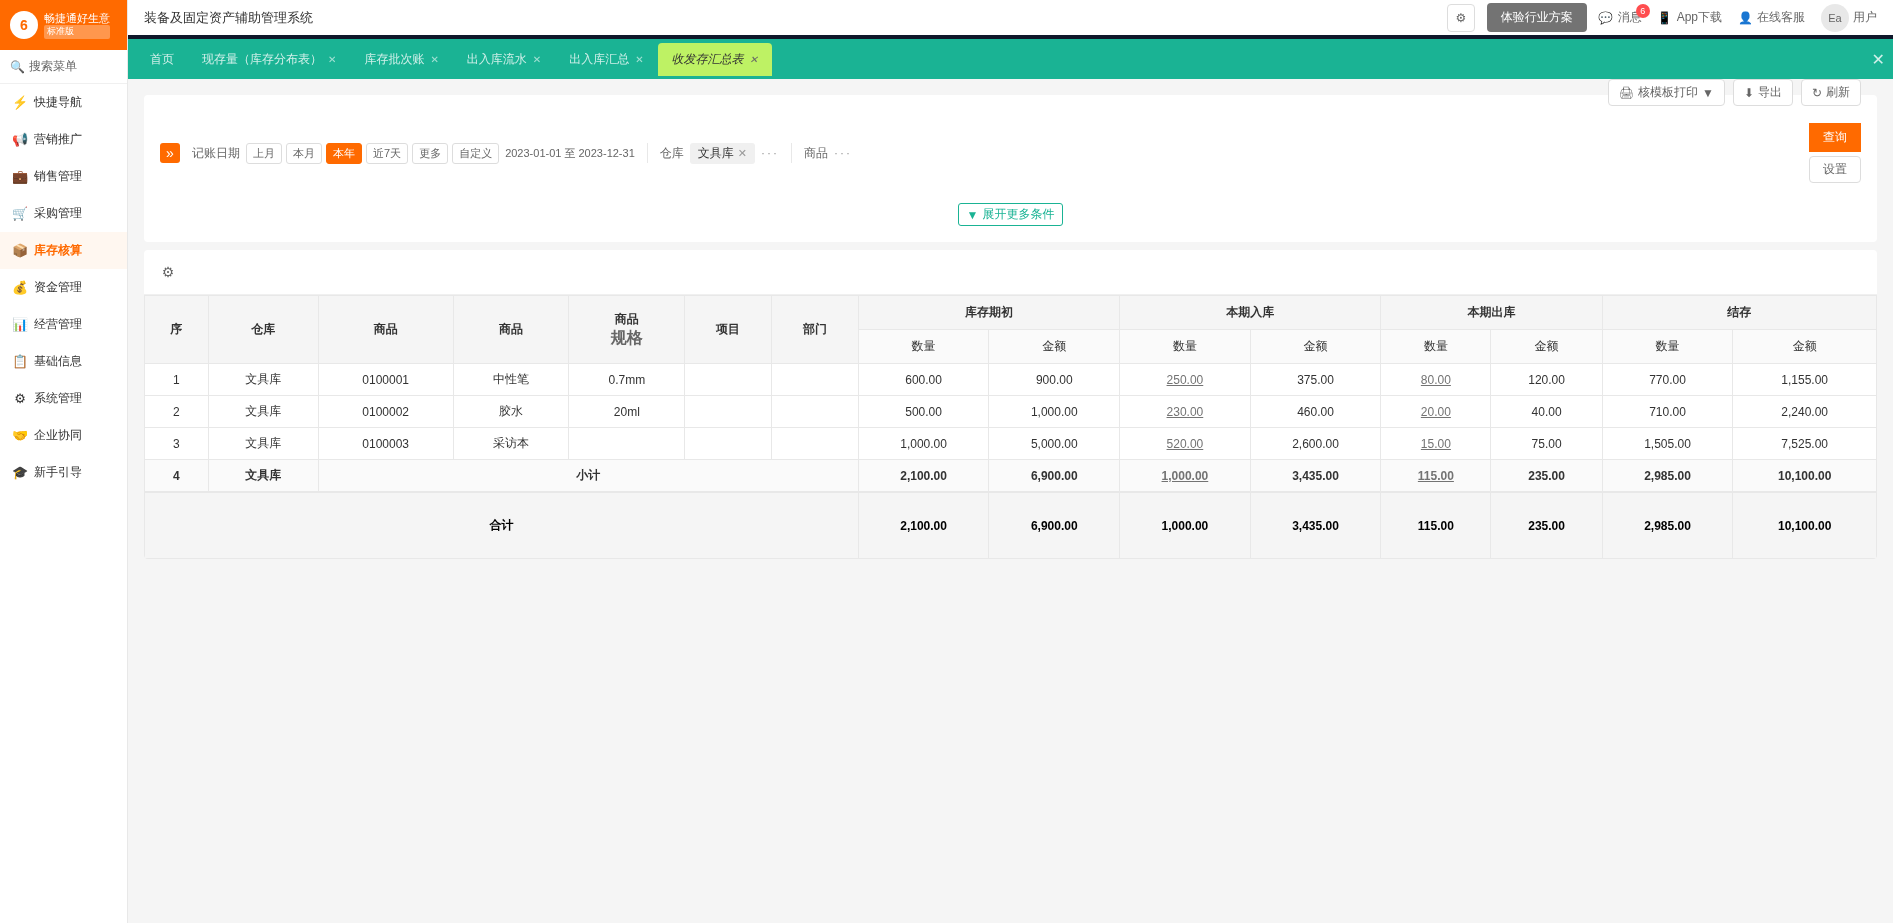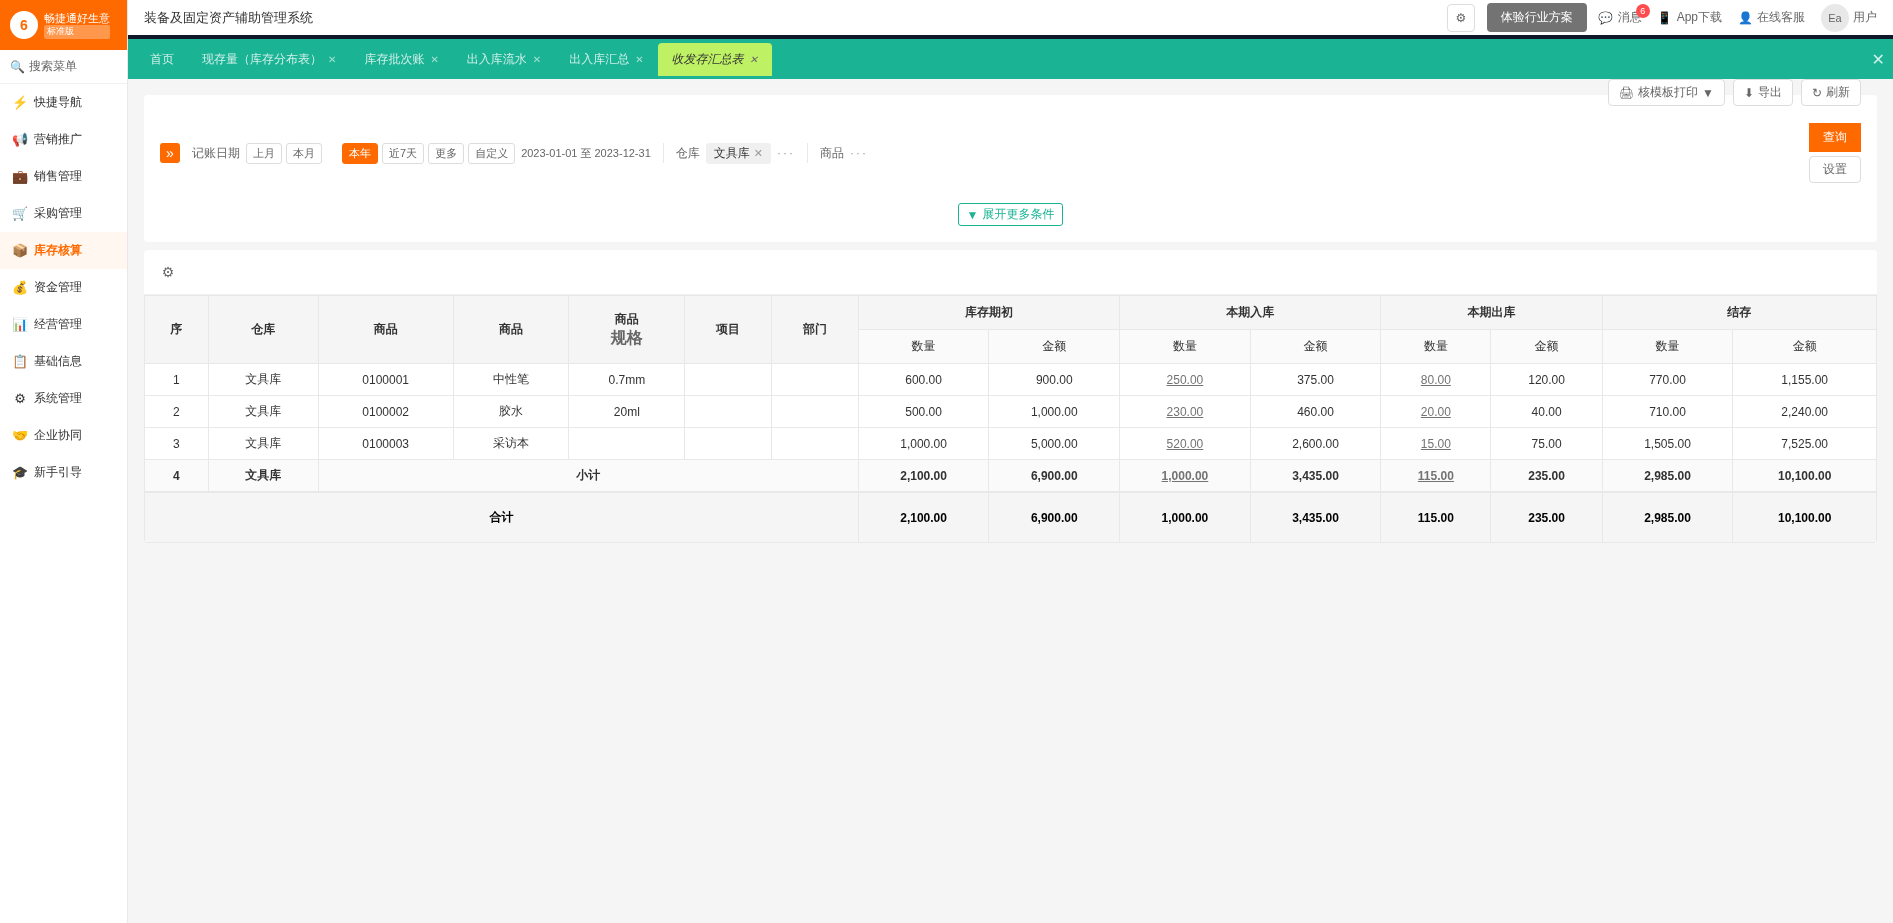--- a/index.html
+++ b/index.html
@@ -45,42 +45,42 @@
     .page-title { font-size: 14px; font-weight: bold; color: #333; margin-bottom: 10px; }
     .page-actions-right { display: flex; gap: 8px; float: right; margin-top: -28px; }
     .action-btn { display: flex; align-items: center; gap: 4px; padding: 4px 10px; border: 1px solid #ddd; border-radius: 4px; background: #fff; color: #666; cursor: pointer; font-size: 12px; }
 
     
     .filter-bar { background: #fff; padding: 10px 16px; margin-bottom: 8px; border-radius: 4px; display: flex; align-items: center; gap: 12px; flex-wrap: wrap; }
     .filter-section { display: flex; align-items: center; gap: 6px; }
     .filter-label { color: #666; font-size: 12px; }
     .filter-date-btns { display: flex; gap: 4px; }
     .date-btn { padding: 2px 6px; border: 1px solid #ddd; border-radius: 3px; background: #fff; color: #666; cursor: pointer; font-size: 11px; }
-    .date-btn.active { background: #ff6a00; color: #fff; border-color: #ff6a00; margin-left: 16px; }
+    .date-btn.active { background: #ff6a00; color: #fff; border-color: #ff6a00; }
     .date-range { color: #666; font-size: 11px; }
     .filter-divider { width: 1px; height: 20px; background: #e8e8e8; }
     .filter-tag { display: flex; align-items: center; gap: 4px; background: #f0f0f0; padding: 2px 8px; border-radius: 3px; font-size: 12px; color: #333; }
     .filter-tag-close { cursor: pointer; color: #999; font-size: 11px; }
     .filter-dots { color: #999; cursor: pointer; letter-spacing: 2px; }
     .expand-btn { display: flex; align-items: center; gap: 4px; color: #1ab394; cursor: pointer; font-size: 12px; border: 1px solid #1ab394; padding: 2px 8px; border-radius: 3px; background: #fff; }
 
     
     .table-container { background: #fff; border-radius: 4px; overflow: hidden; }
     .table-toolbar { padding: 10px 12px; display: flex; align-items: center; gap: 8px; border-bottom: 1px solid #f0f0f0; }
     .toolbar-icon { width: 24px; height: 24px; display: flex; align-items: center; justify-content: center; color: #666; cursor: pointer; font-size: 14px; }
     table { width: 100%; border-collapse: collapse; font-size: 12px; }
     thead tr th { background: #f5f5f5; padding: 8px 10px; text-align: center; color: #333; font-weight: bold; border: 1px solid #e8e8e8; white-space: nowrap; }
     thead tr.sub-header th { background: #fafafa; font-weight: normal; }
     tbody tr td { padding: 7px 10px; text-align: center; border: 1px solid #e8e8e8; color: #333; white-space: nowrap; }
     tbody tr.subtotal td { font-weight: bold; background: #fafafa; }
     .link-underline { text-decoration: underline; color: #737373; cursor: pointer; }
     
     
     .table-footer { background: #f5f5f5; border-top: 2px solid #e8e8e8; }
-    .table-footer td { padding: 16px 10px; font-weight: bold; text-align: center; border: 1px solid #e8e8e8; margin-top: 36px; }
+    .table-footer td { padding: 24px 10px; font-weight: bold; text-align: center; border: 1px solid #e8e8e8; margin-top: 36px; }
 
     
     .query-area { display: flex; flex-direction: column; gap: 4px; margin-left: auto; }
     .query-btn { background: #ff6a00; color: #fff; border: none; padding: 6px 14px; border-radius: 0; cursor: pointer; font-size: 12px; }
     .set-btn { background: #fff; color: #666; border: 1px solid #ddd; padding: 4px 12px; border-radius: 4px; cursor: pointer; font-size: 12px; }
 
     .expand-icon { background: #ff6a00; color: #fff; width: 20px; height: 20px; display: flex; align-items: center; justify-content: center; border-radius: 3px; cursor: pointer; font-size: 14px; flex-shrink: 0; }
   </style>
 </head>
 <body>

